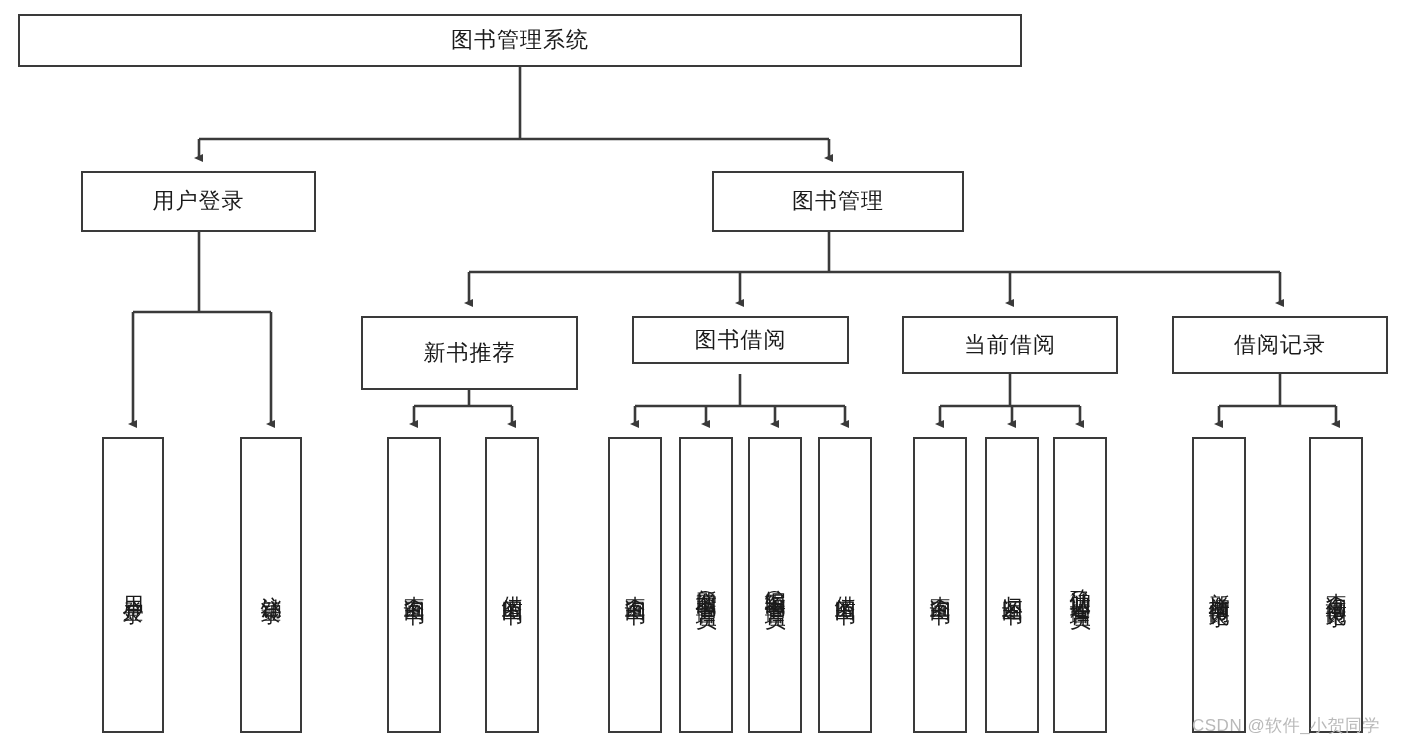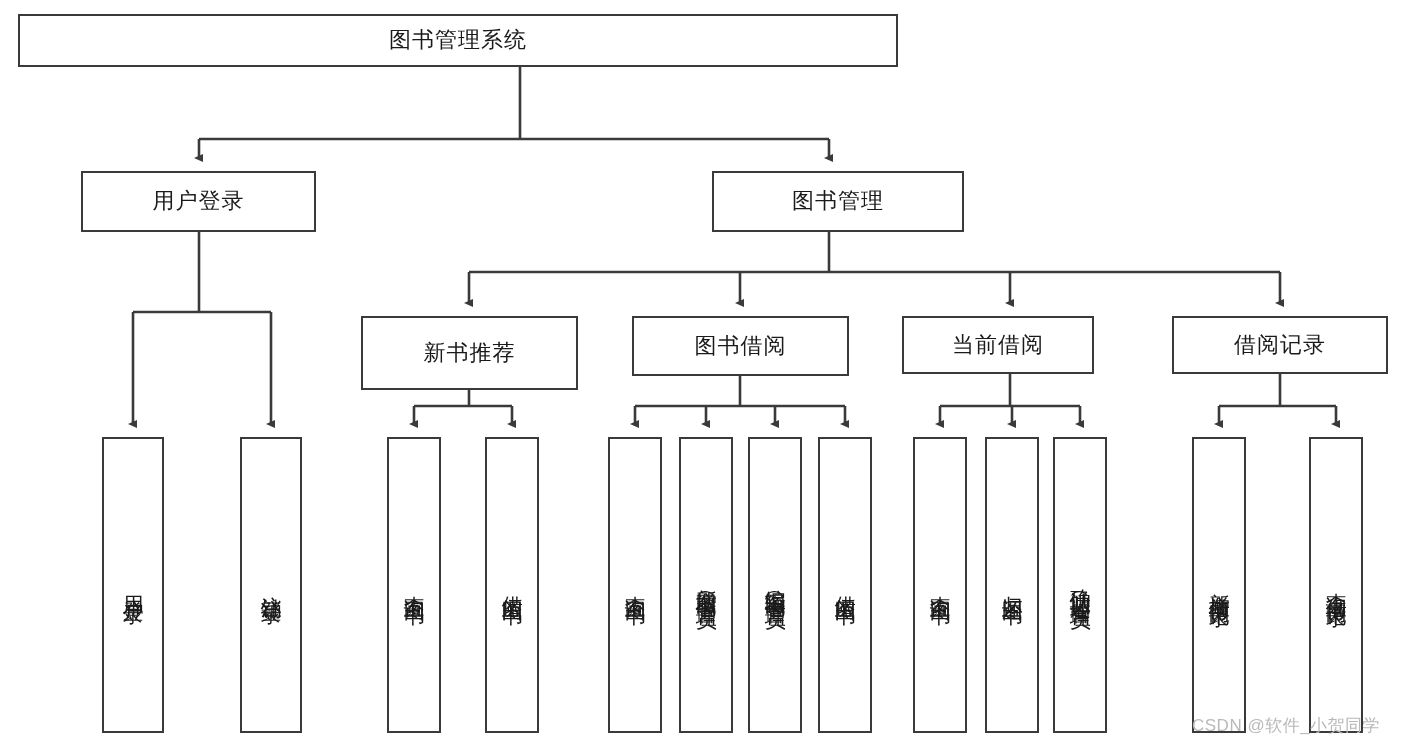--- a/index.html
+++ b/index.html
@@ -107,38 +107,38 @@
       <path d="M1012,406 L1012,424" marker-end="url(#arrow)"></path>
       <path d="M1080,406 L1080,424" marker-end="url(#arrow)"></path>
 
       <path d="M1280,374 L1280,406"></path>
       <path d="M1219,406 L1336,406"></path>
       <path d="M1219,406 L1219,424" marker-end="url(#arrow)"></path>
       <path d="M1336,406 L1336,424" marker-end="url(#arrow)"></path>
     </g>
   </svg>
 
-  <div class="node horiz" style="left:18px; top:14px; width:880px; height:53px;">
+  <div class="node horiz" style="left:18px; top:14px; width:1004px; height:53px;">
     <span>图书管理系统</span>
   </div>
 
   <div class="node horiz" style="left:81px; top:171px; width:235px; height:61px;">
     <span>用户登录</span>
   </div>
   <div class="node horiz" style="left:712px; top:171px; width:252px; height:61px;">
     <span>图书管理</span>
   </div>
 
   <div class="node horiz" style="left:361px; top:316px; width:217px; height:74px;">
     <span>新书推荐</span>
   </div>
-  <div class="node horiz" style="left:632px; top:316px; width:217px; height:60px;">
+  <div class="node horiz" style="left:632px; top:316px; width:217px; height:48px;">
     <span>图书借阅</span>
   </div>
-  <div class="node horiz" style="left:902px; top:316px; width:192px; height:58px;">
+  <div class="node horiz" style="left:902px; top:316px; width:216px; height:58px;">
     <span>当前借阅</span>
   </div>
   <div class="node horiz" style="left:1172px; top:316px; width:216px; height:58px;">
     <span>借阅记录</span>
   </div>
 
   <div class="node vert" style="left:102px; top:437px; width:62px; height:296px;">
     <span class="vtext">用户登录</span>
   </div>
   <div class="node vert" style="left:240px; top:437px; width:62px; height:296px;">

